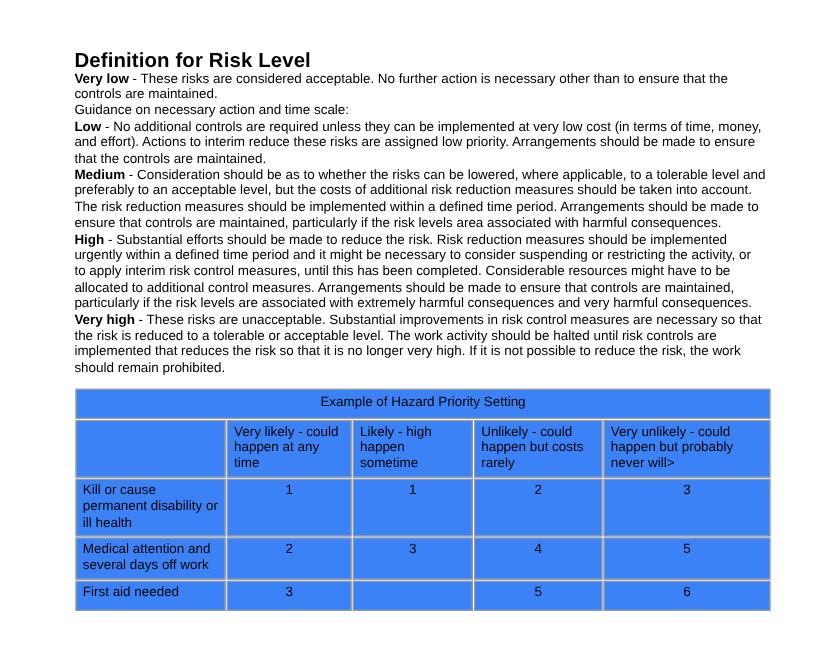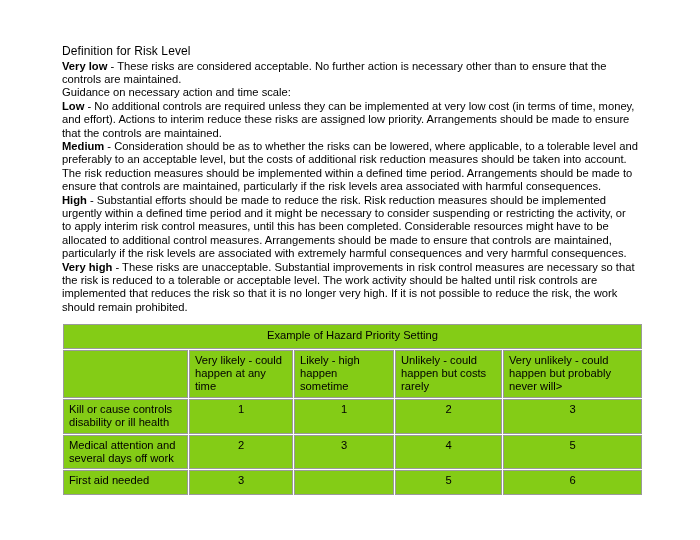--- a/index.html
+++ b/index.html
@@ -13,22 +13,22 @@
     font-family: "Liberation Sans", sans-serif;
     color: #000000;
     overflow: hidden;
   }
   .page {
     padding: 44px 62px 0 62px;
     box-sizing: border-box;
     width: 700px;
   }
   .doc-title {
-    font-size: 12px;
-    font-weight: normal;
+    font-size: 17px;
+    font-weight: bold;
     line-height: 14.5px;
     margin: 0 0 1px 0;
     letter-spacing: 0.1px;
   }
   .para {
     font-size: 11.2px;
     line-height: 13.4px;
     margin: 0;
     text-align: left;
   }
@@ -43,21 +43,21 @@
     border-spacing: 1px;
     table-layout: fixed;
     background: #ffffff;
   }
   .hazard-table td {
     border: 1px solid #9a9a9a;
     font-size: 11.2px;
     line-height: 13.4px;
     padding: 3px 5px;
     vertical-align: top;
-    background: #84cc16;
+    background: #3b82f6;
     box-sizing: border-box;
   }
   .caption-cell {
     text-align: center;
     padding: 4px 5px 5px 5px !important;
   }
   .col-label { width: 125px; }
   .col-d1 { width: 104px; }
   .col-d2 { width: 100px; }
   .col-d3 { width: 107px; }
@@ -107,21 +107,21 @@
       </tr>
       <tr class="head-row">
         <td></td>
         <td>Very likely - could happen at any time</td>
         <td>Likely - high happen sometime</td>
         <td>Unlikely - could happen but costs rarely</td>
         <td>Very unlikely - could happen but probably never will&gt;</td>
       </tr>
 
       <tr class="data-row">
-        <td class="row-label">Kill or cause controls disability or ill health</td>
+        <td class="row-label">Kill or cause permanent disability or ill health</td>
         <td class="score-cell">1</td>
         <td class="score-cell">1</td>
         <td class="score-cell">2</td>
         <td class="score-cell">3</td>
       </tr>
 
 
       <tr class="data-row">
         <td class="row-label">Medical attention and several days off work</td>
         <td class="score-cell">2</td>

